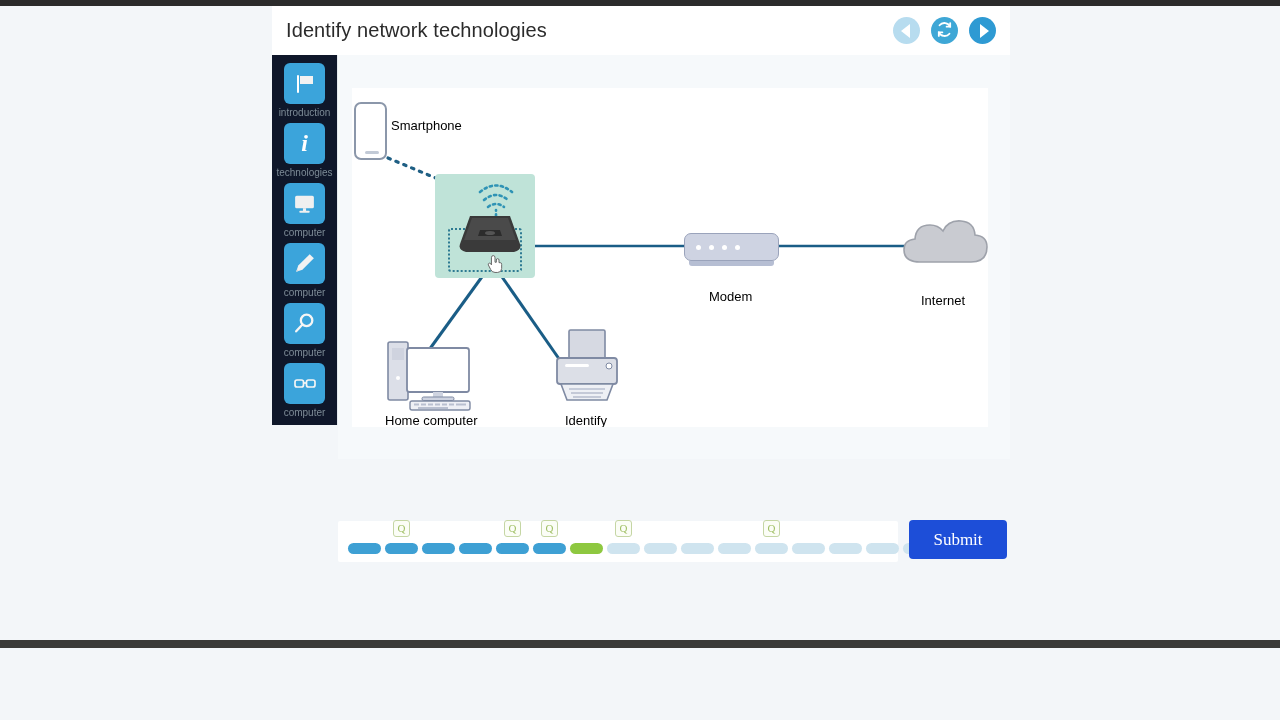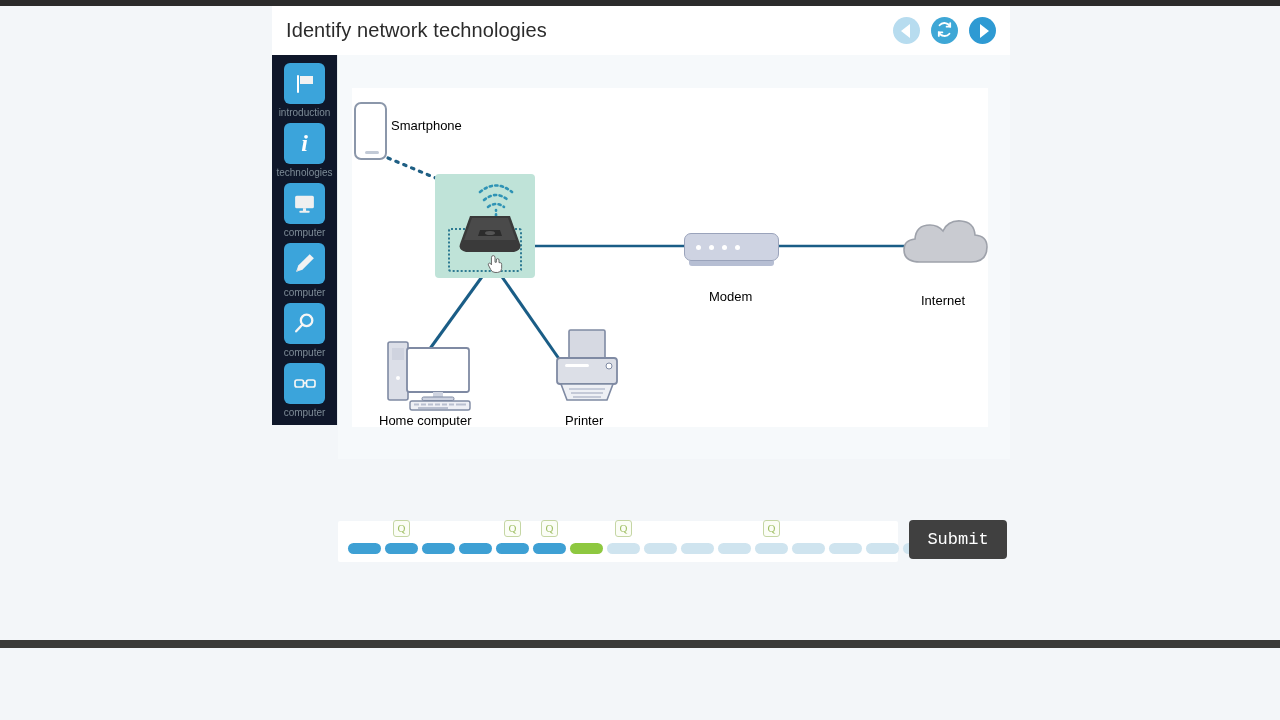--- a/index.html
+++ b/index.html
@@ -80,22 +80,22 @@
   .seg.todo { background: #cfe4ef; }
   .qmark {
     position: absolute; top: -23px; width: 17px; height: 17px;
     border: 1px solid #c5d6a4; border-radius: 3px; background: #fbfdf6;
     color: #9fbf63; font-size: 11px; line-height: 15px; text-align: center;
     font-family: "Liberation Serif", serif;
   }
 
   .submit-btn {
     position: absolute; left: 909px; top: 520px; width: 98px; height: 39px;
-    background: #404040; border: none; border-radius: 4px;
-    color: #ffffff; font-size: 17px; font-family: Liberation Mono, monospace;
+    background: #1d4ed8; border: none; border-radius: 4px;
+    color: #ffffff; font-size: 17px; font-family: Liberation Serif, serif;
     cursor: pointer;
   }
 </style>
 </head>
 <body>
 
 <div id="screen">
 
   <div class="chrome-bar chrome-top"></div>
 
@@ -256,35 +256,35 @@
         <rect x="28" y="69.5" width="5" height="2"></rect>
           <rect x="35" y="69.5" width="5" height="2"></rect>
         <rect x="42" y="69.5" width="5" height="2"></rect>
           <rect x="49" y="69.5" width="5" height="2"></rect>
         <rect x="56" y="69.5" width="5" height="2"></rect>
           <rect x="63" y="69.5" width="5" height="2"></rect>
         <rect x="70" y="69.5" width="10" height="2"></rect>
         <rect x="32" y="73" width="30" height="2"></rect>
       </g>
     </svg>
-    <div class="node-label" style="left:27px;top:325px;">Home computer</div>
+    <div class="node-label" style="left:33px;top:325px;">Home computer</div>
 
     <svg style="position:absolute;left:199px;top:240px;width:72px;height:76px;" viewBox="0 0 72 76">
       <rect x="18" y="2" width="36" height="30" rx="1.5" fill="#d6d9e2" stroke="#7f8aa3" stroke-width="1.6"></rect>
       <rect x="6" y="30" width="60" height="26" rx="3" fill="#dcdfe7" stroke="#7f8aa3" stroke-width="1.8"></rect>
       <rect x="14" y="36" width="24" height="3" rx="1.5" fill="#ffffff"></rect>
       <circle cx="58" cy="38" r="3" fill="#ffffff" stroke="#7f8aa3" stroke-width="1"></circle>
       <path d="M10 56 L62 56 L56 72 L16 72 Z" fill="#eef0f5" stroke="#7f8aa3" stroke-width="1.6"></path>
       <g stroke="#b9c0d0" stroke-width="1.6">
         <line x1="18" y1="61" x2="54" y2="61"></line>
         <line x1="20" y1="65" x2="52" y2="65"></line>
         <line x1="22" y1="69" x2="50" y2="69"></line>
       </g>
     </svg>
-    <div class="node-label" style="left:213px;top:325px;">Printer</div>
+    <div class="node-label" style="left:213px;top:325px;">Identify</div>
   </div>
 
   <div class="progress-panel">
     <div class="seg-row" id="seg-row">
         <div class="seg done" style="position: relative;"></div>
         <div class="seg done" style="position: relative;">
           <div class="qmark" style="left: 8px;">Q</div>
         </div>
         <div class="seg done" style="position: relative;"></div>
         <div class="seg done" style="position: relative;"></div>

